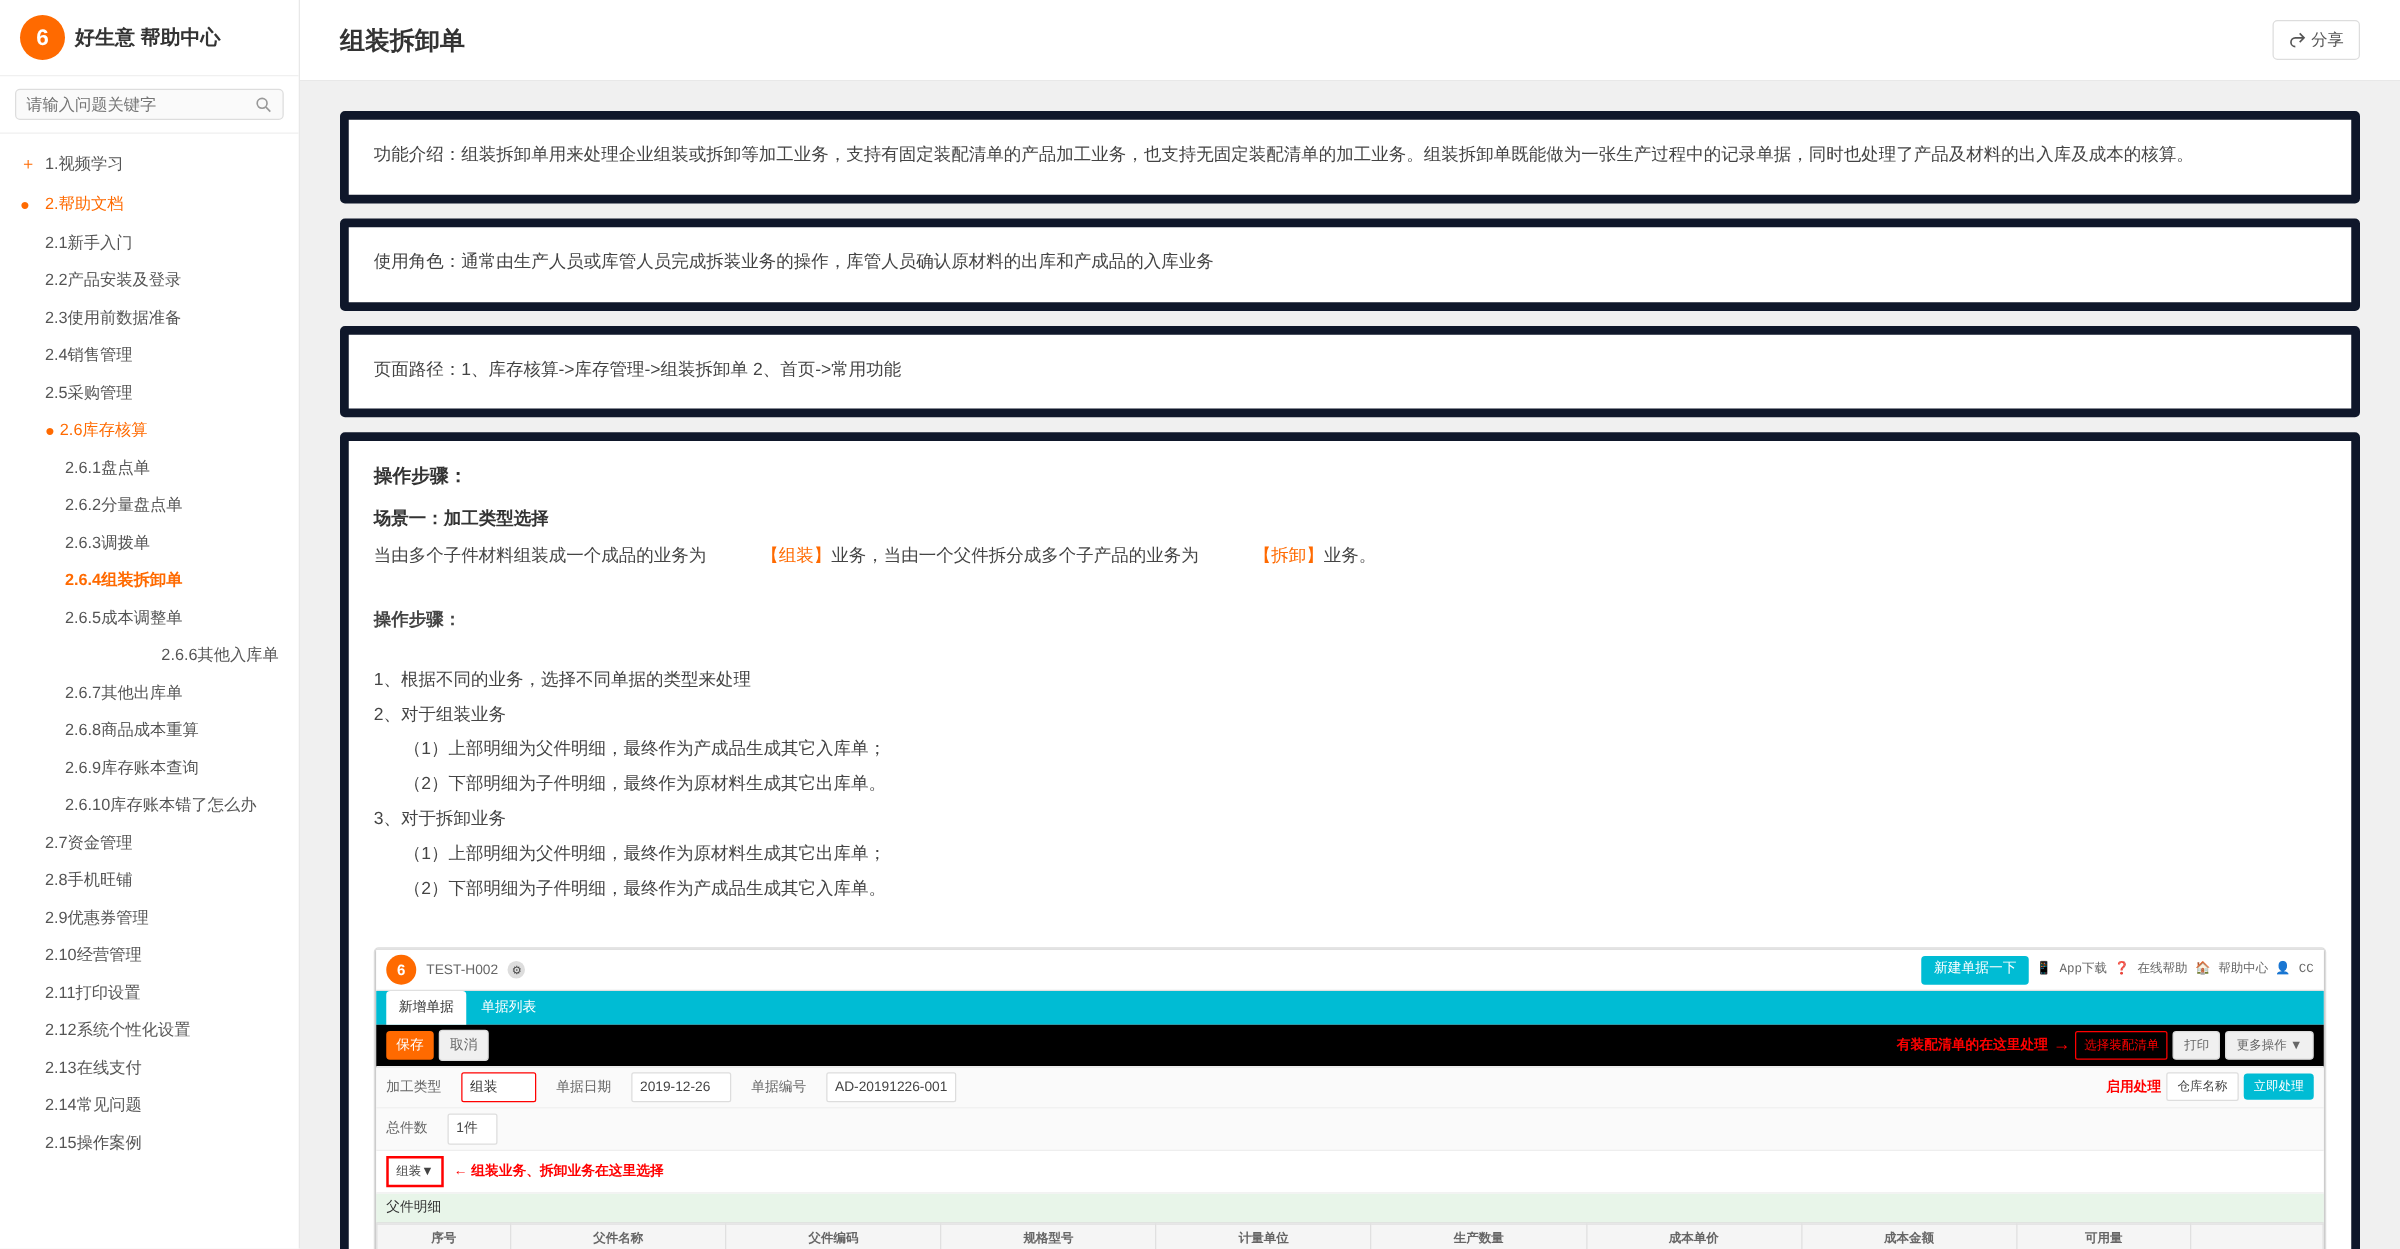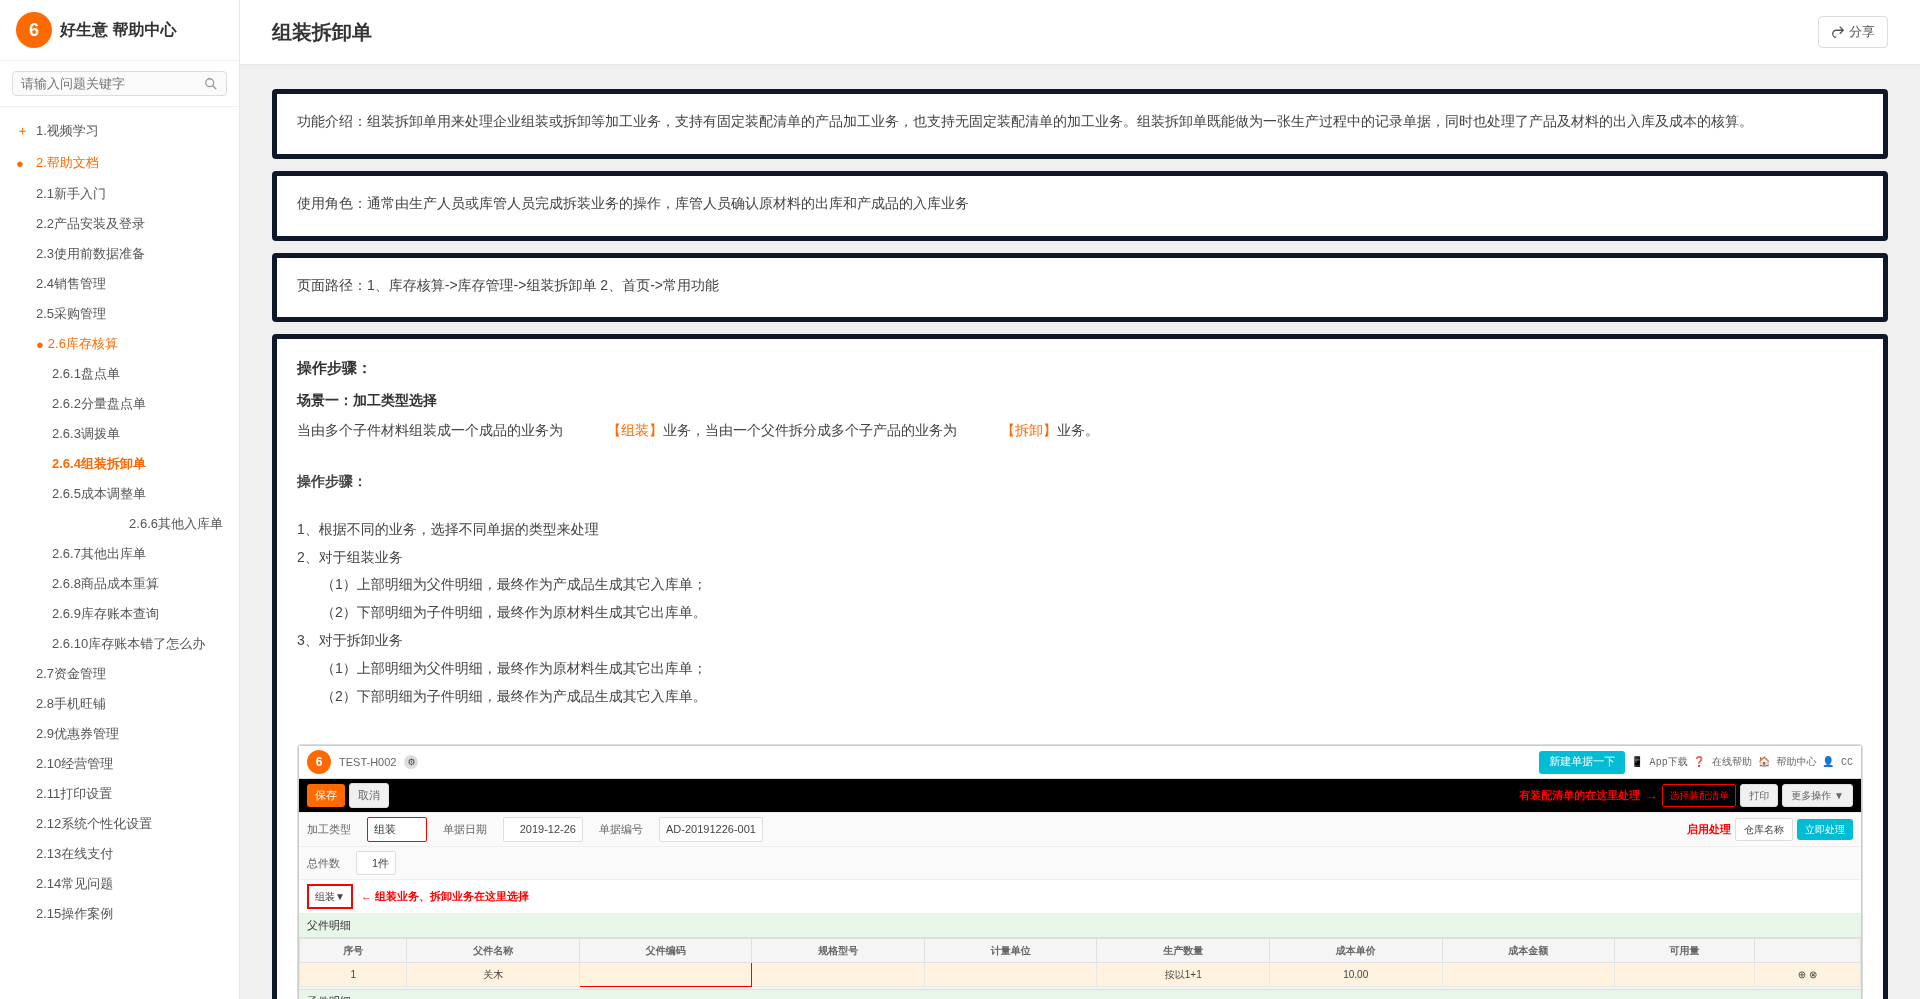--- a/index.html
+++ b/index.html
@@ -158,21 +158,21 @@
 
     #content-area {
       flex: 1;
       overflow-y: auto;
       padding: 24px 32px;
       background: #f0f0f0;
     }
 
     .content-card {
       background: #fff;
-      border: 5px solid #0f172a;
+      border: 7px solid #0f172a;
       border-radius: 4px;
       padding: 16px 20px;
       margin-bottom: 12px;
       line-height: 1.7;
       font-size: 14px;
       color: #444;
     }
 
     .content-card p { margin-bottom: 4px; }
 
@@ -275,21 +275,20 @@
       font-size: 11px;
     }
 
     .mock-input {
       border: 1px solid #ddd;
       border-radius: 2px;
       padding: 2px 6px;
       font-size: 11px;
       background: #fff;
       min-width: 80px;
-      text-align: right;
     }
 
     .mock-input-red {
       border: 1px solid #f00;
       border-radius: 2px;
       padding: 2px 6px;
       font-size: 11px;
       background: #fff;
       min-width: 80px;
     }
@@ -510,20 +509,24 @@
               <div style="width:24px;height:24px;background:#ff6a00;border-radius:50%;display:flex;align-items:center;justify-content:center;color:#fff;font-size:12px;font-weight:bold;">6</div>
               <span style="font-size:11px;color:#666;">TEST-H002</span>
               <div style="width:14px;height:14px;border-radius:50%;background:#ddd;display:inline-flex;align-items:center;justify-content:center;font-size:9px;">⚙</div>
             </div>
             <div style="display:flex;gap:6px;align-items:center;font-family:Liberation Mono, monospace;">
               <span class="mock-btn-teal">新建单据一下</span>
               <span style="font-size:10px;color:#666;">📱 App下载 ❓ 在线帮助 🏠 帮助中心 👤 CC</span>
             </div>
           </div>
 
+          <div style="background:#00bcd4;display:flex;align-items:center;padding:0 8px;gap:2px;">
+            <span style="background:#fff;color:#333;padding:4px 10px;font-size:11px;border-top-left-radius:3px;border-top-right-radius:3px;cursor:pointer;">新增单据</span>
+            <span style="color:#fff;padding:4px 10px;font-size:11px;cursor:pointer;">单据列表</span>
+          </div>
 
           <div style="background:#000000;padding:4px 8px;display:flex;gap:4px;align-items:center;border-bottom:1px solid #eee;flex-wrap:wrap;">
             <span class="mock-btn" style="background:#ff6a00;">保存</span>
             <span class="mock-btn-gray">取消</span>
             <span style="flex:1;"></span>
 
             <div style="position:relative;display:flex;align-items:center;gap:4px;">
               <span class="annotation-red">有装配清单的在这里处理</span>
               <span style="color:#f00;font-size:14px;">→</span>
               <span style="border:1px solid #f00;padding:2px 6px;font-size:10px;color:#f00;border-radius:2px;">选择装配清单</span>

